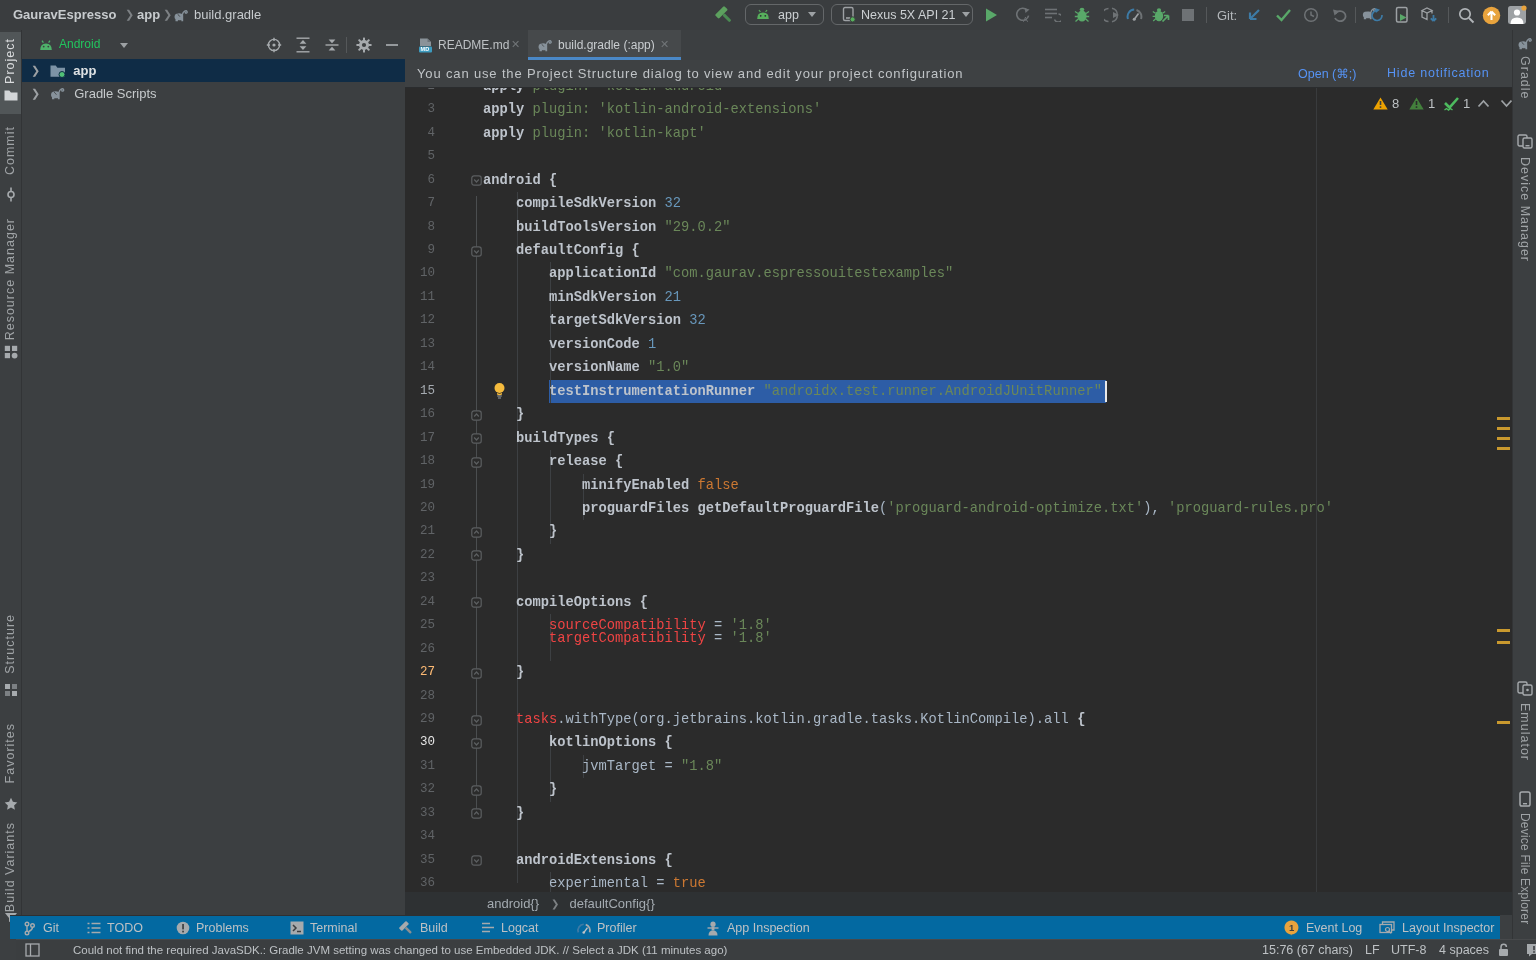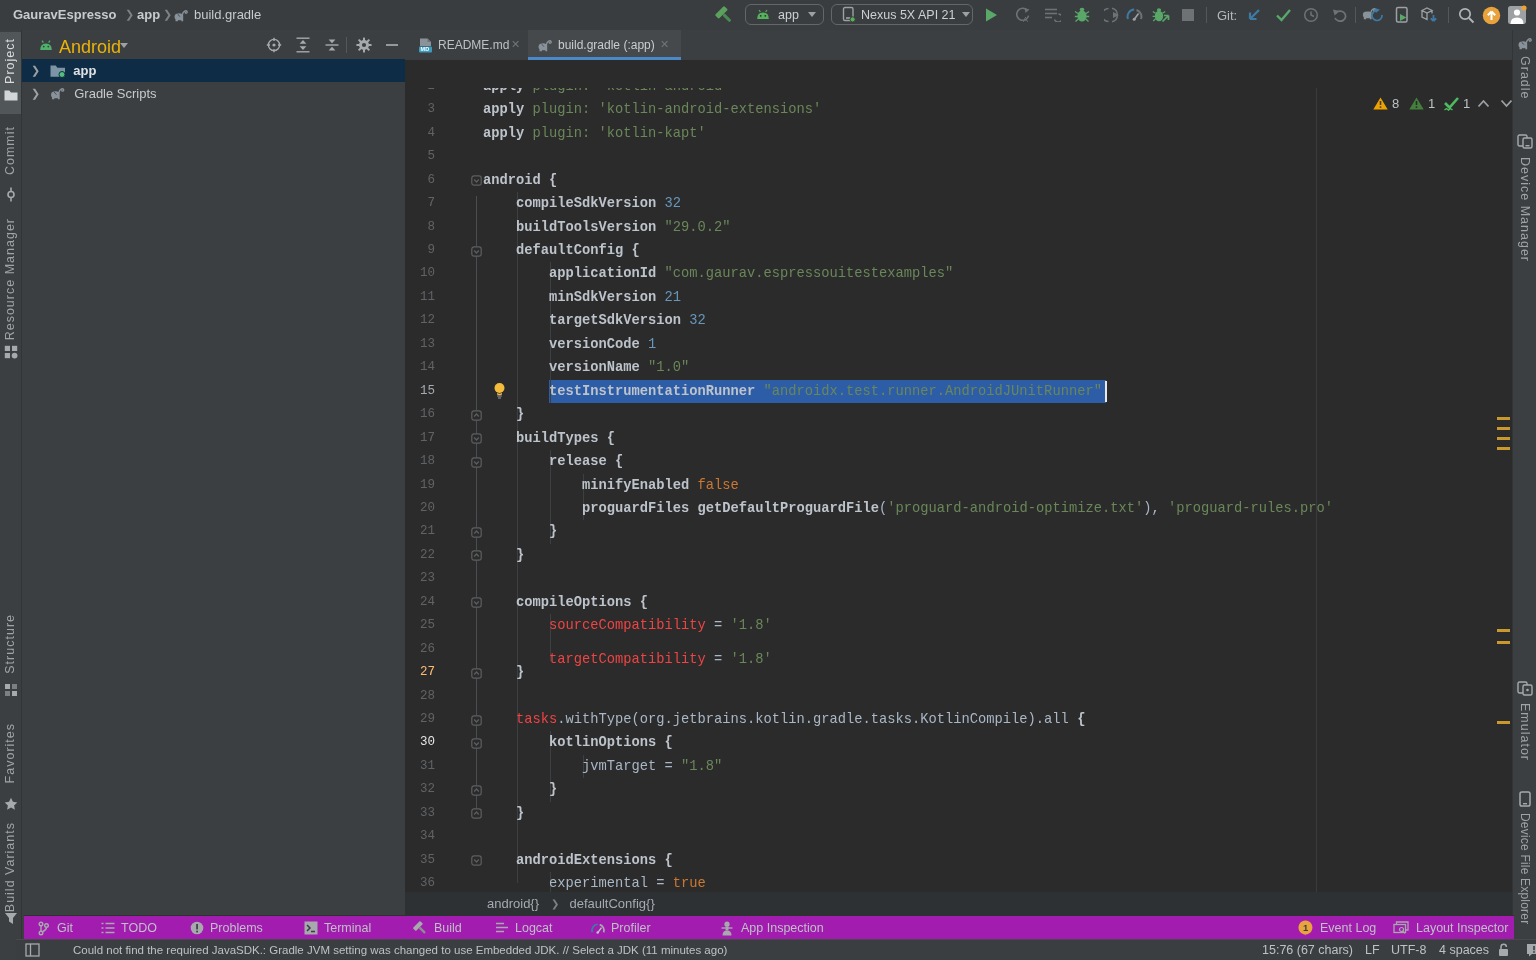--- a/index.html
+++ b/index.html
@@ -20,21 +20,21 @@
   .tsep{position:absolute;top:7px;width:1px;height:16px;background:#55585a;}
   
   #lstripe{left:0;top:30px;width:22px;height:910px;background:#3c3f41;border-right:1px solid #323436;box-sizing:border-box;}
   #rstripe{left:1512px;top:30px;width:24px;height:910px;background:#3c3f41;border-left:1px solid #323436;box-sizing:border-box;}
   .vlabL{position:absolute;writing-mode:vertical-rl;transform:rotate(180deg);
          font-size:12.5px;color:#a0a4a7;letter-spacing:1px;white-space:nowrap;}
   .vlabR{position:absolute;writing-mode:vertical-rl;font-size:12.5px;color:#a0a4a7;letter-spacing:1px;white-space:nowrap;}
   
   #ppanel{left:22px;top:30px;width:383px;height:885px;background:#3c3f41;}
   #phead{position:absolute;left:0;top:0;width:383px;height:30px;}
-  .ptxt{font-size:18px;color:#eab308;}
+  .ptxt{font-size:12px;color:#22c55e;}
   .row{position:absolute;left:0;width:383px;height:23px;display:flex;align-items:center;}
   .chev{color:#9da1a4;font-size:11px;}
   
   #editor{left:405px;top:30px;width:1107px;height:885px;background:#2b2b2b;}
   #tabbar{position:absolute;left:0;top:0;width:1107px;height:30px;background:#3c3f41;}
   #banner{position:absolute;left:0;top:30px;width:1107px;height:28px;background:#3e4143;
           border-bottom:1px solid #2a2c2e;z-index:6;box-sizing:border-box;}
   #code{position:absolute;left:0;top:58px;width:1107px;height:804px;overflow:hidden;}
   .cl{position:absolute;white-space:pre;font-family:"Liberation Mono",monospace;
       font-size:13.75px;line-height:23.45px;height:23.45px;color:#a9b7c6;}
@@ -43,21 +43,21 @@
   .w{color:#bdc3cb;font-weight:700;}
   .s{color:#6a8759;}
   .n{color:#6897bb;}
   .k{color:#cc7832;}
   .v{color:#ef4444;}
   .ig{position:absolute;width:1px;background:#3d4043;}
   .mark{position:absolute;left:1092px;width:13px;height:3px;background:#c9992e;}
   #bcrumbs{position:absolute;left:0;top:862px;width:1107px;height:23px;background:#2e3133;
            color:#a4abb1;font-size:13px;display:flex;align-items:center;}
   
-  #btoolbar{left:24px;top:915px;width:1490px;height:24px;background:#a21caf;border-top:1px solid #2e3032;box-sizing:border-box;}
+  #btoolbar{left:10px;top:915px;width:1490px;height:24px;background:#0369a1;border-top:1px solid #2e3032;box-sizing:border-box;}
   .bitem{position:absolute;top:0;height:24px;display:flex;align-items:center;font-size:12.5px;color:#bdc1c4;}
   #statusbar{left:16px;top:939px;width:1536px;height:21px;background:#3b3e40;border-top:1px solid #47494b;box-sizing:border-box;
              font-size:12.5px;color:#bdc1c4;}
 </style>
 </head>
 <body>
 <div id="stage">
   <div id="titlebar" class="abs">
     <span class="abs crumb" style="left:13px;top:7px;font-weight:700;">GauravEspresso</span>
     <span class="abs crumbsep" style="left:125px;top:8px;">❯</span>
@@ -292,20 +292,25 @@
       <span class="abs" style="left:106px;top:8px;font-size:11px;color:#717578;">✕</span>
       <div class="abs" style="left:123px;top:0;width:153px;height:30px;background:#46494b;"></div>
       <div class="abs" style="left:123px;top:27px;width:153px;height:3px;background:#4a88c7;"></div>
       <svg class="abs" style="left:131px;top:9px;" width="18" height="13" viewBox="0 0 18 16">
           <path fill="#87929b" d="M2.2,15 V12.6 Q1,11.8 1,9.6 Q1,6.6 3.4,5.9 Q6,5.1 8.6,5.5 Q11.1,5.9 11.7,7.6 L11.7,15 L9.4,15 L9.4,13.4 Q7.2,14 5.2,13.4 L5.2,15 Z"></path>
           <path fill="none" stroke="#87929b" stroke-width="1.7" stroke-linecap="round" d="M10.8,6.6 Q11.4,3.5 13.5,2.5 Q15.7,1.5 16.4,3 Q17,4.5 15.7,5 Q14.6,5.4 14.3,4.3"></path>
           <path fill="none" stroke="#46494b" stroke-width="1.1" d="M4.8,6.4 Q6.6,7.6 7.6,9.4"></path>
         </svg>
       <span class="abs" style="left:153px;top:8px;font-size:12px;color:#c9cdd0;">build.gradle (:app)</span>
       <span class="abs" style="left:255px;top:8px;font-size:11px;color:#717578;">✕</span>
+    </div>
+    <div id="banner">
+      <span class="abs" style="left:12px;top:6px;font-size:13px;letter-spacing:0.85px;color:#c0c4c7;">You can use the Project Structure dialog to view and edit your project configuration</span>
+      <span class="abs" style="left:893px;top:6px;font-size:12.5px;color:#5693f5;">Open (⌘;)</span>
+      <span class="abs" style="left:982px;top:6px;font-size:12.5px;letter-spacing:0.8px;color:#5693f5;">Hide notification</span>
     </div>
     <div id="code">
       <div class="abs" style="left:144px;top:291.7px;width:557px;height:23.45px;background:#2d5da6;"></div>
       <div class="ig" style="left:111.5px;top:104.1px;height:690.9px;"></div>
       <div class="ig" style="left:144.5px;top:174.45px;height:140.65px;"></div>
       <div class="ig" style="left:144.5px;top:362.05px;height:93.75px;"></div>
       <div class="ig" style="left:144.5px;top:526.2px;height:46.9px;"></div>
       <div class="ig" style="left:144.5px;top:643.45px;height:70.35px;"></div>
       <div class="ig" style="left:144.5px;top:784.15px;height:19.85px;"></div>
       <div class="ig" style="left:177.5px;top:385.5px;height:46.9px;"></div>
@@ -423,21 +428,21 @@
       <div class="cl" style="left:78px;top:291.7px;">        <span class="w">testInstrumentationRunner</span> <span class="s">"androidx.test.runner.AndroidJUnitRunner"</span></div>
       <div class="cl" style="left:78px;top:315.15px;">    <span class="w">}</span></div>
       <div class="cl" style="left:78px;top:338.6px;">    <span class="w">buildTypes {</span></div>
       <div class="cl" style="left:78px;top:362.05px;">        <span class="w">release {</span></div>
       <div class="cl" style="left:78px;top:385.5px;">            <span class="w">minifyEnabled</span> <span class="k">false</span></div>
       <div class="cl" style="left:78px;top:408.95px;">            <span class="w">proguardFiles getDefaultProguardFile</span>(<span class="s">'proguard-android-optimize.txt'</span>), <span class="s">'proguard-rules.pro'</span></div>
       <div class="cl" style="left:78px;top:432.4px;">        <span class="w">}</span></div>
       <div class="cl" style="left:78px;top:455.85px;">    <span class="w">}</span></div>
       <div class="cl" style="left:78px;top:502.75px;">    <span class="w">compileOptions {</span></div>
       <div class="cl" style="left:78px;top:526.2px;">        <span class="v">sourceCompatibility</span> = <span class="s">'1.8'</span></div>
-      <div class="cl" style="left:78px;top:560px;">        <span class="v">targetCompatibility</span> = <span class="s">'1.8'</span></div>
+      <div class="cl" style="left:78px;top:539px;">        <span class="v">targetCompatibility</span> = <span class="s">'1.8'</span></div>
       <div class="cl" style="left:78px;top:573.1px;">    <span class="w">}</span></div>
       <div class="cl" style="left:78px;top:620.0px;">    <span class="v">tasks</span>.withType(org.jetbrains.kotlin.gradle.tasks.KotlinCompile).all <span class="w">{</span></div>
       <div class="cl" style="left:78px;top:643.45px;">        <span class="w">kotlinOptions {</span></div>
       <div class="cl" style="left:78px;top:666.9px;">            jvmTarget = <span class="s">"1.8"</span></div>
       <div class="cl" style="left:78px;top:690.35px;">        <span class="w">}</span></div>
       <div class="cl" style="left:78px;top:713.8px;">    <span class="w">}</span></div>
       <div class="cl" style="left:78px;top:760.7px;">    <span class="w">androidExtensions {</span></div>
       <div class="cl" style="left:78px;top:784.15px;">        experimental = <span class="k">true</span></div>
       <div class="abs" style="left:700px;top:292.7px;width:2px;height:21px;background:#e8e8e8;"></div>
       <div class="mark" style="top:328.5px;"></div>

